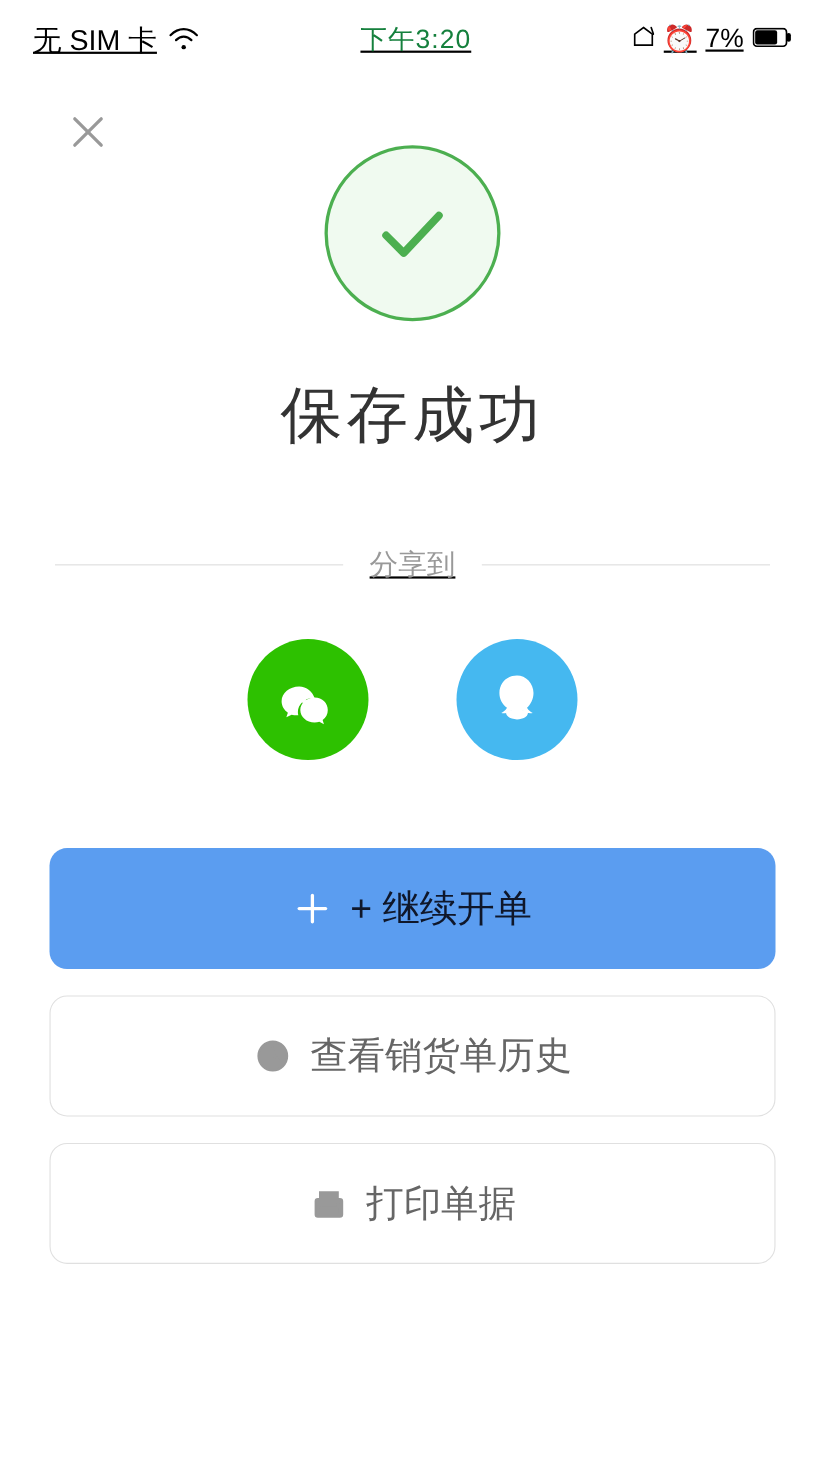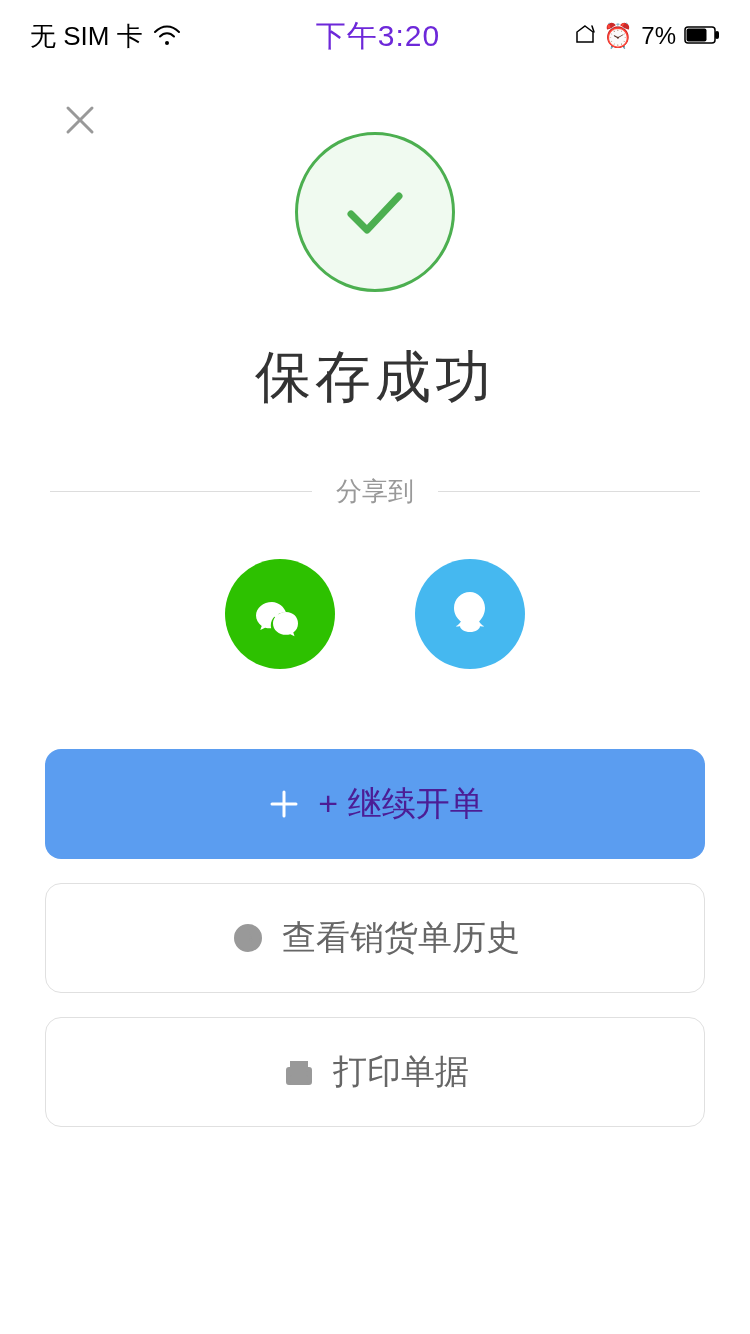--- a/index.html
+++ b/index.html
@@ -16,35 +16,36 @@
 
     
     .status-bar {
       width: 100%;
       height: 72px;
       display: flex;
       align-items: center;
       justify-content: space-between;
       padding: 0 30px;
       background: #fff;
+      text-decoration: underline;
     }
 
     .status-left {
       display: flex;
       align-items: center;
       gap: 10px;
       font-size: 26px;
       color: #000;
       font-weight: 500;
     }
 
     .status-center {
-      font-size: 30px;
+      font-size: 24px;
       font-weight: 500;
-      color: #6d28d9;
+      color: #15803d;
       letter-spacing: 1px;
     }
 
     .status-right {
       display: flex;
       align-items: center;
       gap: 8px;
       font-size: 24px;
       color: #000;
     }
@@ -91,32 +92,33 @@
     .success-circle svg {
       width: 80px;
       height: 80px;
     }
 
     
     .success-title {
       font-size: 56px;
       font-weight: 400;
       color: #333;
-      margin-bottom: 58px;
+      margin-bottom: 80px;
       letter-spacing: 4px;
       text-align: center;
     }
 
     
     .share-divider {
       width: 650px;
       display: flex;
       align-items: center;
       gap: 24px;
       margin-bottom: 50px;
+      text-decoration: underline;
     }
 
     .share-divider .line {
       flex: 1;
       height: 1px;
       background: #ddd;
     }
 
     .share-divider .share-text {
       font-size: 26px;
@@ -171,21 +173,21 @@
       align-items: center;
       justify-content: center;
       gap: 16px;
       font-size: 34px;
       cursor: pointer;
     }
 
     .action-btn.primary {
       background: #5b9df0;
       border: none;
-      color: #4c1d95;
+      color: #0f172a;
     }
 
     .action-btn.secondary {
       background: #fff;
       border: 1.5px solid #e0e0e0;
       color: #666;
     }
 
     .action-btn svg {
       width: 36px;

